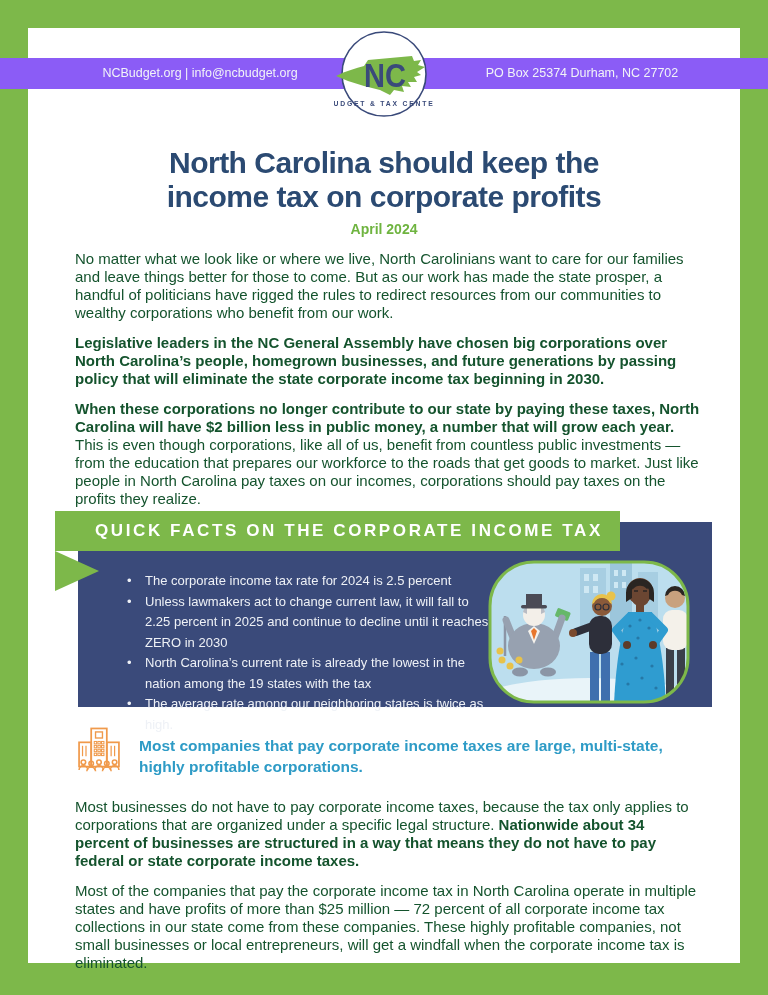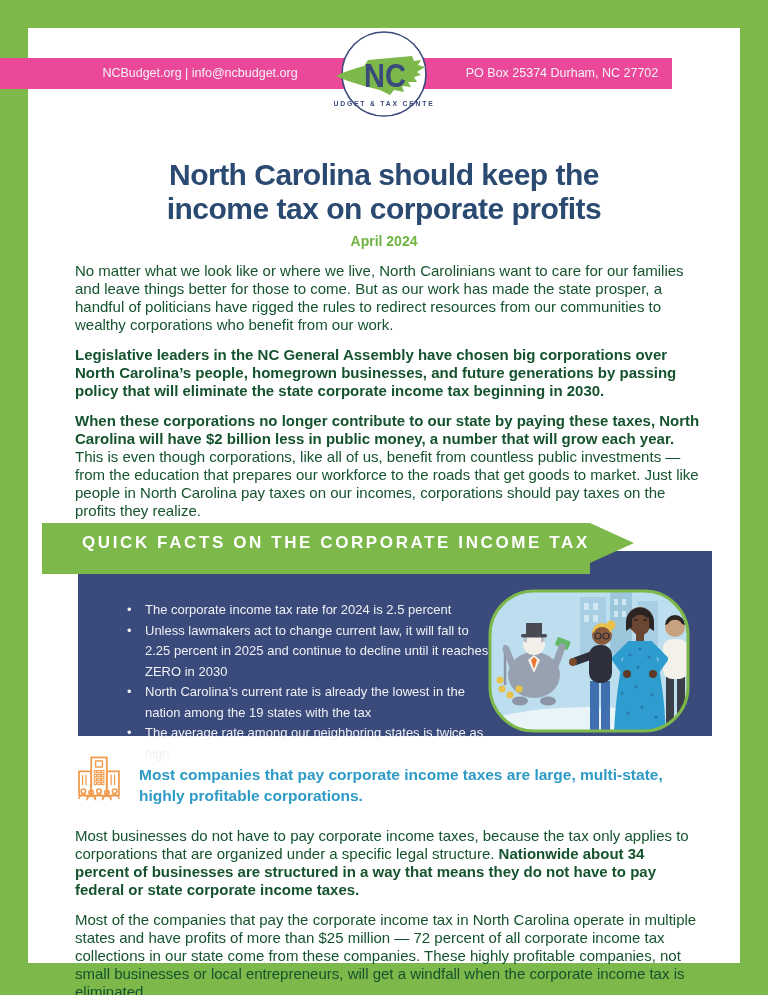--- a/index.html
+++ b/index.html
@@ -1,41 +1,41 @@
 <!DOCTYPE html>
 <html><head>
 <meta charset="utf-8">
 <style>
   html,body { margin:0; padding:0; }
   body { font-family:"Liberation Sans", sans-serif; }
   .canvas { position:relative; width:768px; height:995px; background:#7db84a; overflow:hidden; }
   .page { position:absolute; left:28px; top:28px; width:712px; height:935px; background:#ffffff; }
 
   
-  .header-bar { position:absolute; left:0; top:58px; width:672px; height:31px; background:#ec4899; z-index:2; }
+  .header-bar { position:absolute; left:0; top:58px; width:768px; height:31px; background:#8b5cf6; z-index:2; }
   .hdr-text { position:absolute; top:0; height:31px; line-height:31px; color:#f2f4f8; font-size:12.5px; text-align:center; }
   .hdr-left  { left:60px;  width:280px; }
-  .hdr-right { left:422px; width:280px; }
+  .hdr-right { left:442px; width:280px; }
 
   
   .logo-wrap { position:absolute; left:334px; top:30px; width:100px; height:92px; z-index:3; }
   .logo-wrap svg { display:block; }
 
   
-  .content { position:absolute; left:28px; top:40px; width:712px; height:935px; }
+  .content { position:absolute; left:28px; top:28px; width:712px; height:935px; }
   .title { margin:118px 20px 0 20px; text-align:center; color:#2b4a72; font-weight:bold;
            font-size:30px; line-height:34px; letter-spacing:-0.5px; }
   .date { margin-top:7px; text-align:center; color:#6fb440; font-weight:bold; font-size:14px; }
 
   .body-p { margin:12px 40px 0 47px; color:#14532d; font-size:15px; line-height:18px; }
   .body-p.first { margin-top:13px; }
   .body-p b { font-weight:bold; }
 
   
-  .qf-banner { position:relative; z-index:2; margin-top:3px; margin-left:14px; width:565px; height:51px; display:flex; }
+  .qf-banner { position:relative; z-index:2; margin-top:3px; margin-left:27px; width:565px; height:34px; display:flex;flex-direction:column; }
   .qf-banner .bar { flex:1; background:#7db84a; color:#ffffff; font-weight:bold; font-size:17px;
                     letter-spacing:2.6px; line-height:40px; padding-left:40px; white-space:nowrap; overflow:visible; }
   .qf-banner .tip { width:0; height:0; border-top:20px solid transparent; border-bottom:20px solid transparent;
                     border-left:44px solid #7db84a; }
 
   .qf-box { position:relative; z-index:1; margin-top:-23px; margin-left:50px; width:634px; height:185px;
             background:#3a4a7a; box-sizing:border-box; padding:36px 0 0 28px; }
   .qf-box ul { margin:13px; padding:0; list-style:none; width:372px; }
   .qf-box li { position:relative; padding-left:26px; color:#eef1f6; font-size:13px; line-height:20.5px; }
   .qf-box li::before { content:"•"; position:absolute; left:8px; top:0; color:#eef1f6; }

